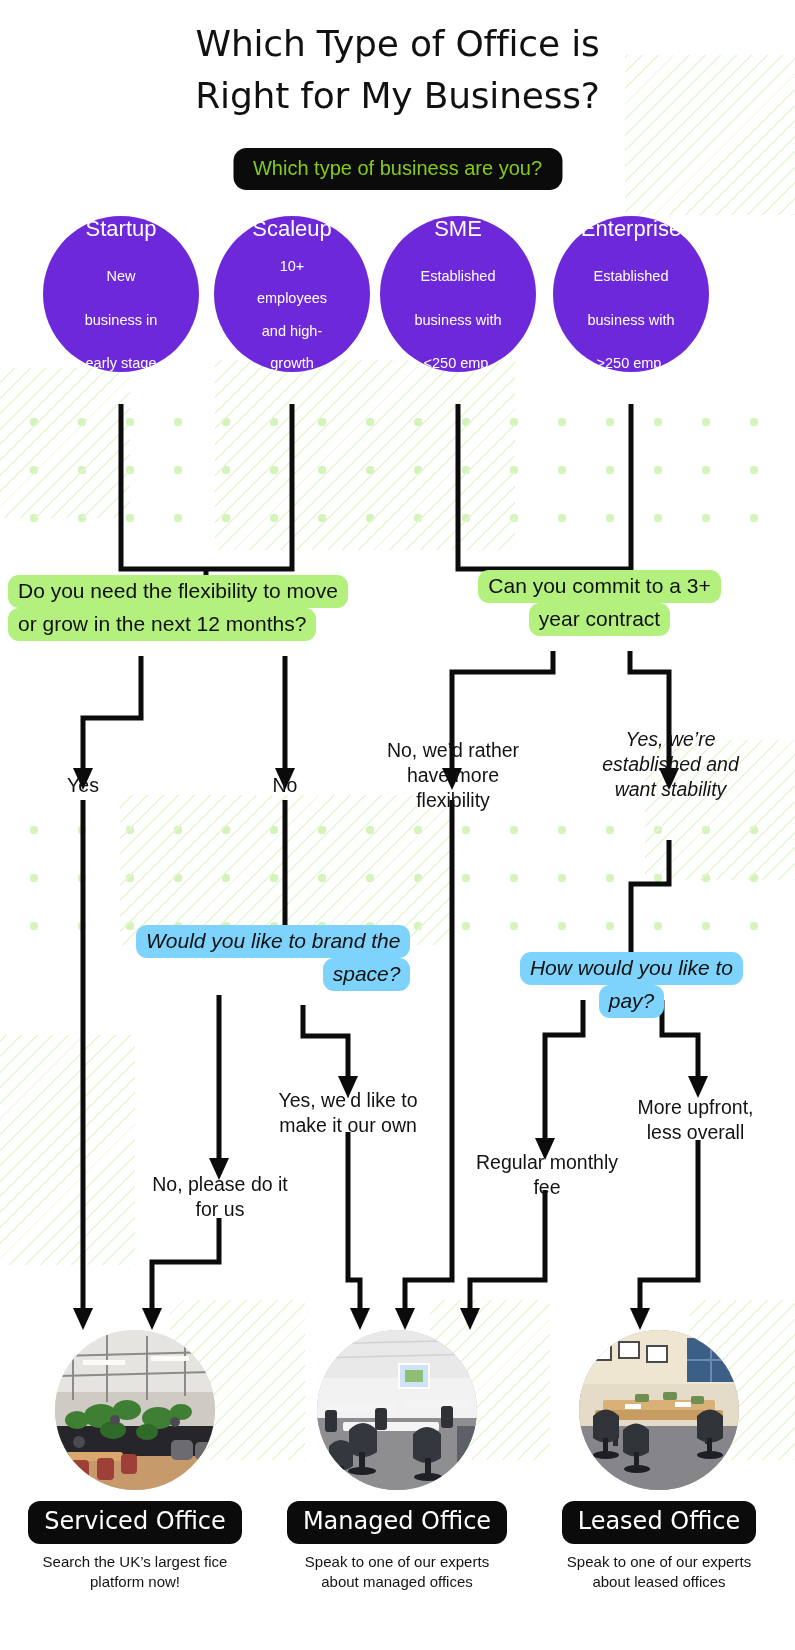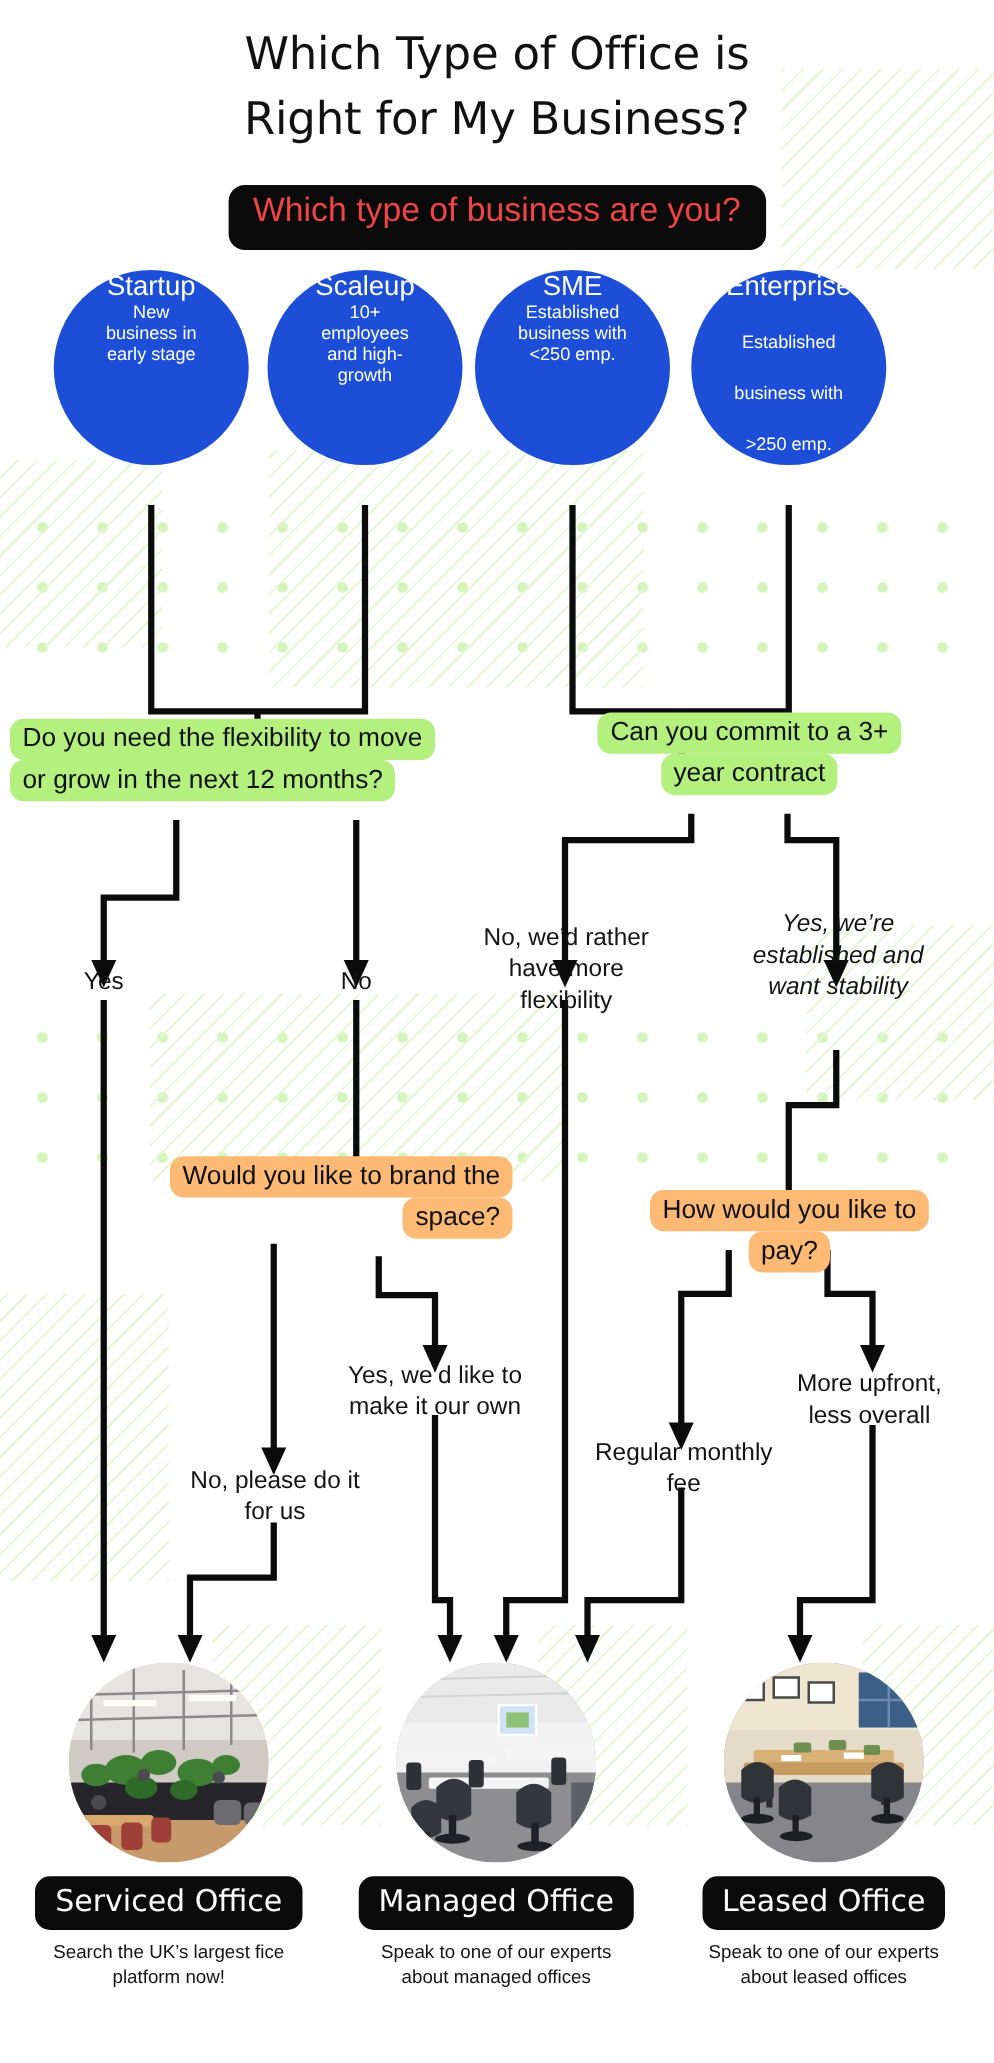--- a/index.html
+++ b/index.html
@@ -40,56 +40,56 @@
     position: absolute; top: 18px; left: 0; width: 795px;
     text-align: center;
     font-size: 36px; line-height: 52px;
     font-weight: 400; letter-spacing: -0.2px;
     color: #111111;
     font-family: "DejaVu Sans", sans-serif;
     z-index: 5;
   }
   .pill-question {
     position: absolute; top: 148px; left: 50%; transform: translateX(-50%);
-    background: #0b0b0b; color: #ef4444;
+    background: #0b0b0b; color: #84cc16;
     border-radius: 13px;
-    padding: 8px 20px 20px;
-    font-size: 27px; line-height: 24px;
+    padding: 8px 20px 10px;
+    font-size: 20px; line-height: 24px;
     white-space: nowrap;
     z-index: 5;
   }
 
   
   .circle {
     position: absolute;
     width: 156px; height: 156px;
     border-radius: 50%;
-    background: #1d4ed8; color: #ffffff;
+    background: #6d28d9; color: #ffffff;
     display: flex; flex-direction: column;
-    align-items: center; justify-content: flex-start;
+    align-items: center; justify-content: space-between;
     text-align: center;
     padding: 0 16px;
     z-index: 4;
   }
   .circle .c-title { font-size: 22px; line-height: 25px; margin-bottom: 1px; }
   .circle .c-sub   { font-size: 14.5px; line-height: 17px; }
 
   
   .hl { position: absolute; z-index: 5; display: flex; flex-direction: column; }
   .hl .ln {
     display: inline-block;
     align-self: flex-start;
     border-radius: 11px;
     padding: 2px 10px 4px;
     font-size: 21px; line-height: 27px;
     color: #101010;
     white-space: nowrap;
   }
   .hl.green .ln { background: #b3f07e; }
-  .hl.blue  .ln { background: #fdba74; }
+  .hl.blue  .ln { background: #7dd3fc; font-style: italic; }
   .hl.ctr { align-items: center; }
   .hl.ctr .ln { align-self: center; }
 
   
   .ans {
     position: absolute;
     text-align: center;
     font-size: 19.5px; line-height: 25px;
     color: #131313;
     z-index: 5;

